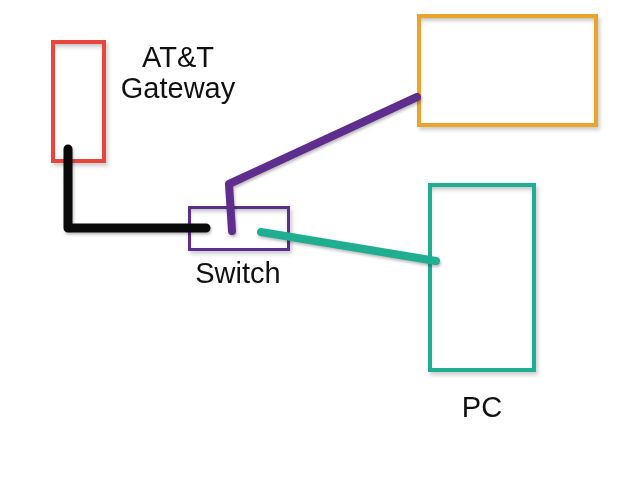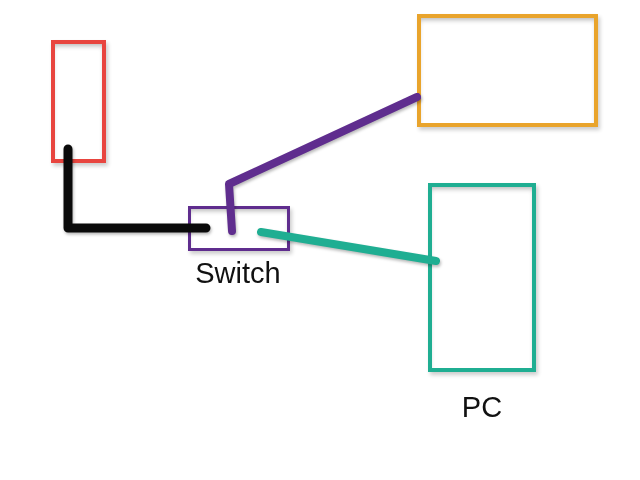--- a/index.html
+++ b/index.html
@@ -79,19 +79,21 @@
   <div id="pc-box" class="node-box" style="border-color: rgb(31, 174, 146);"></div>
 
   <div id="switch-box" class="node-box" style="border-color: rgb(95, 45, 142);"></div>
 
   <svg id="cable-layer" viewBox="0 0 640 480">
     <polyline class="cable" stroke-width="9" points="68,149 68,228 206,228" stroke="#0a0a0a"></polyline>
     <polyline class="cable" stroke-width="8" points="417,97 229,184 232,231" stroke="#5f2d8e"></polyline>
     <polyline class="cable" stroke-width="8" points="261,232 436,261" stroke="#1fae92"></polyline>
   </svg>
 
+  <div id="gateway-label" class="diagram-label">AT&amp;T
+Gateway</div>
 
 
   <div id="pc-label" class="diagram-label">PC</div>
 
   <div id="switch-label" class="diagram-label">Switch</div>
 
 </div>
 
 </body></html>

